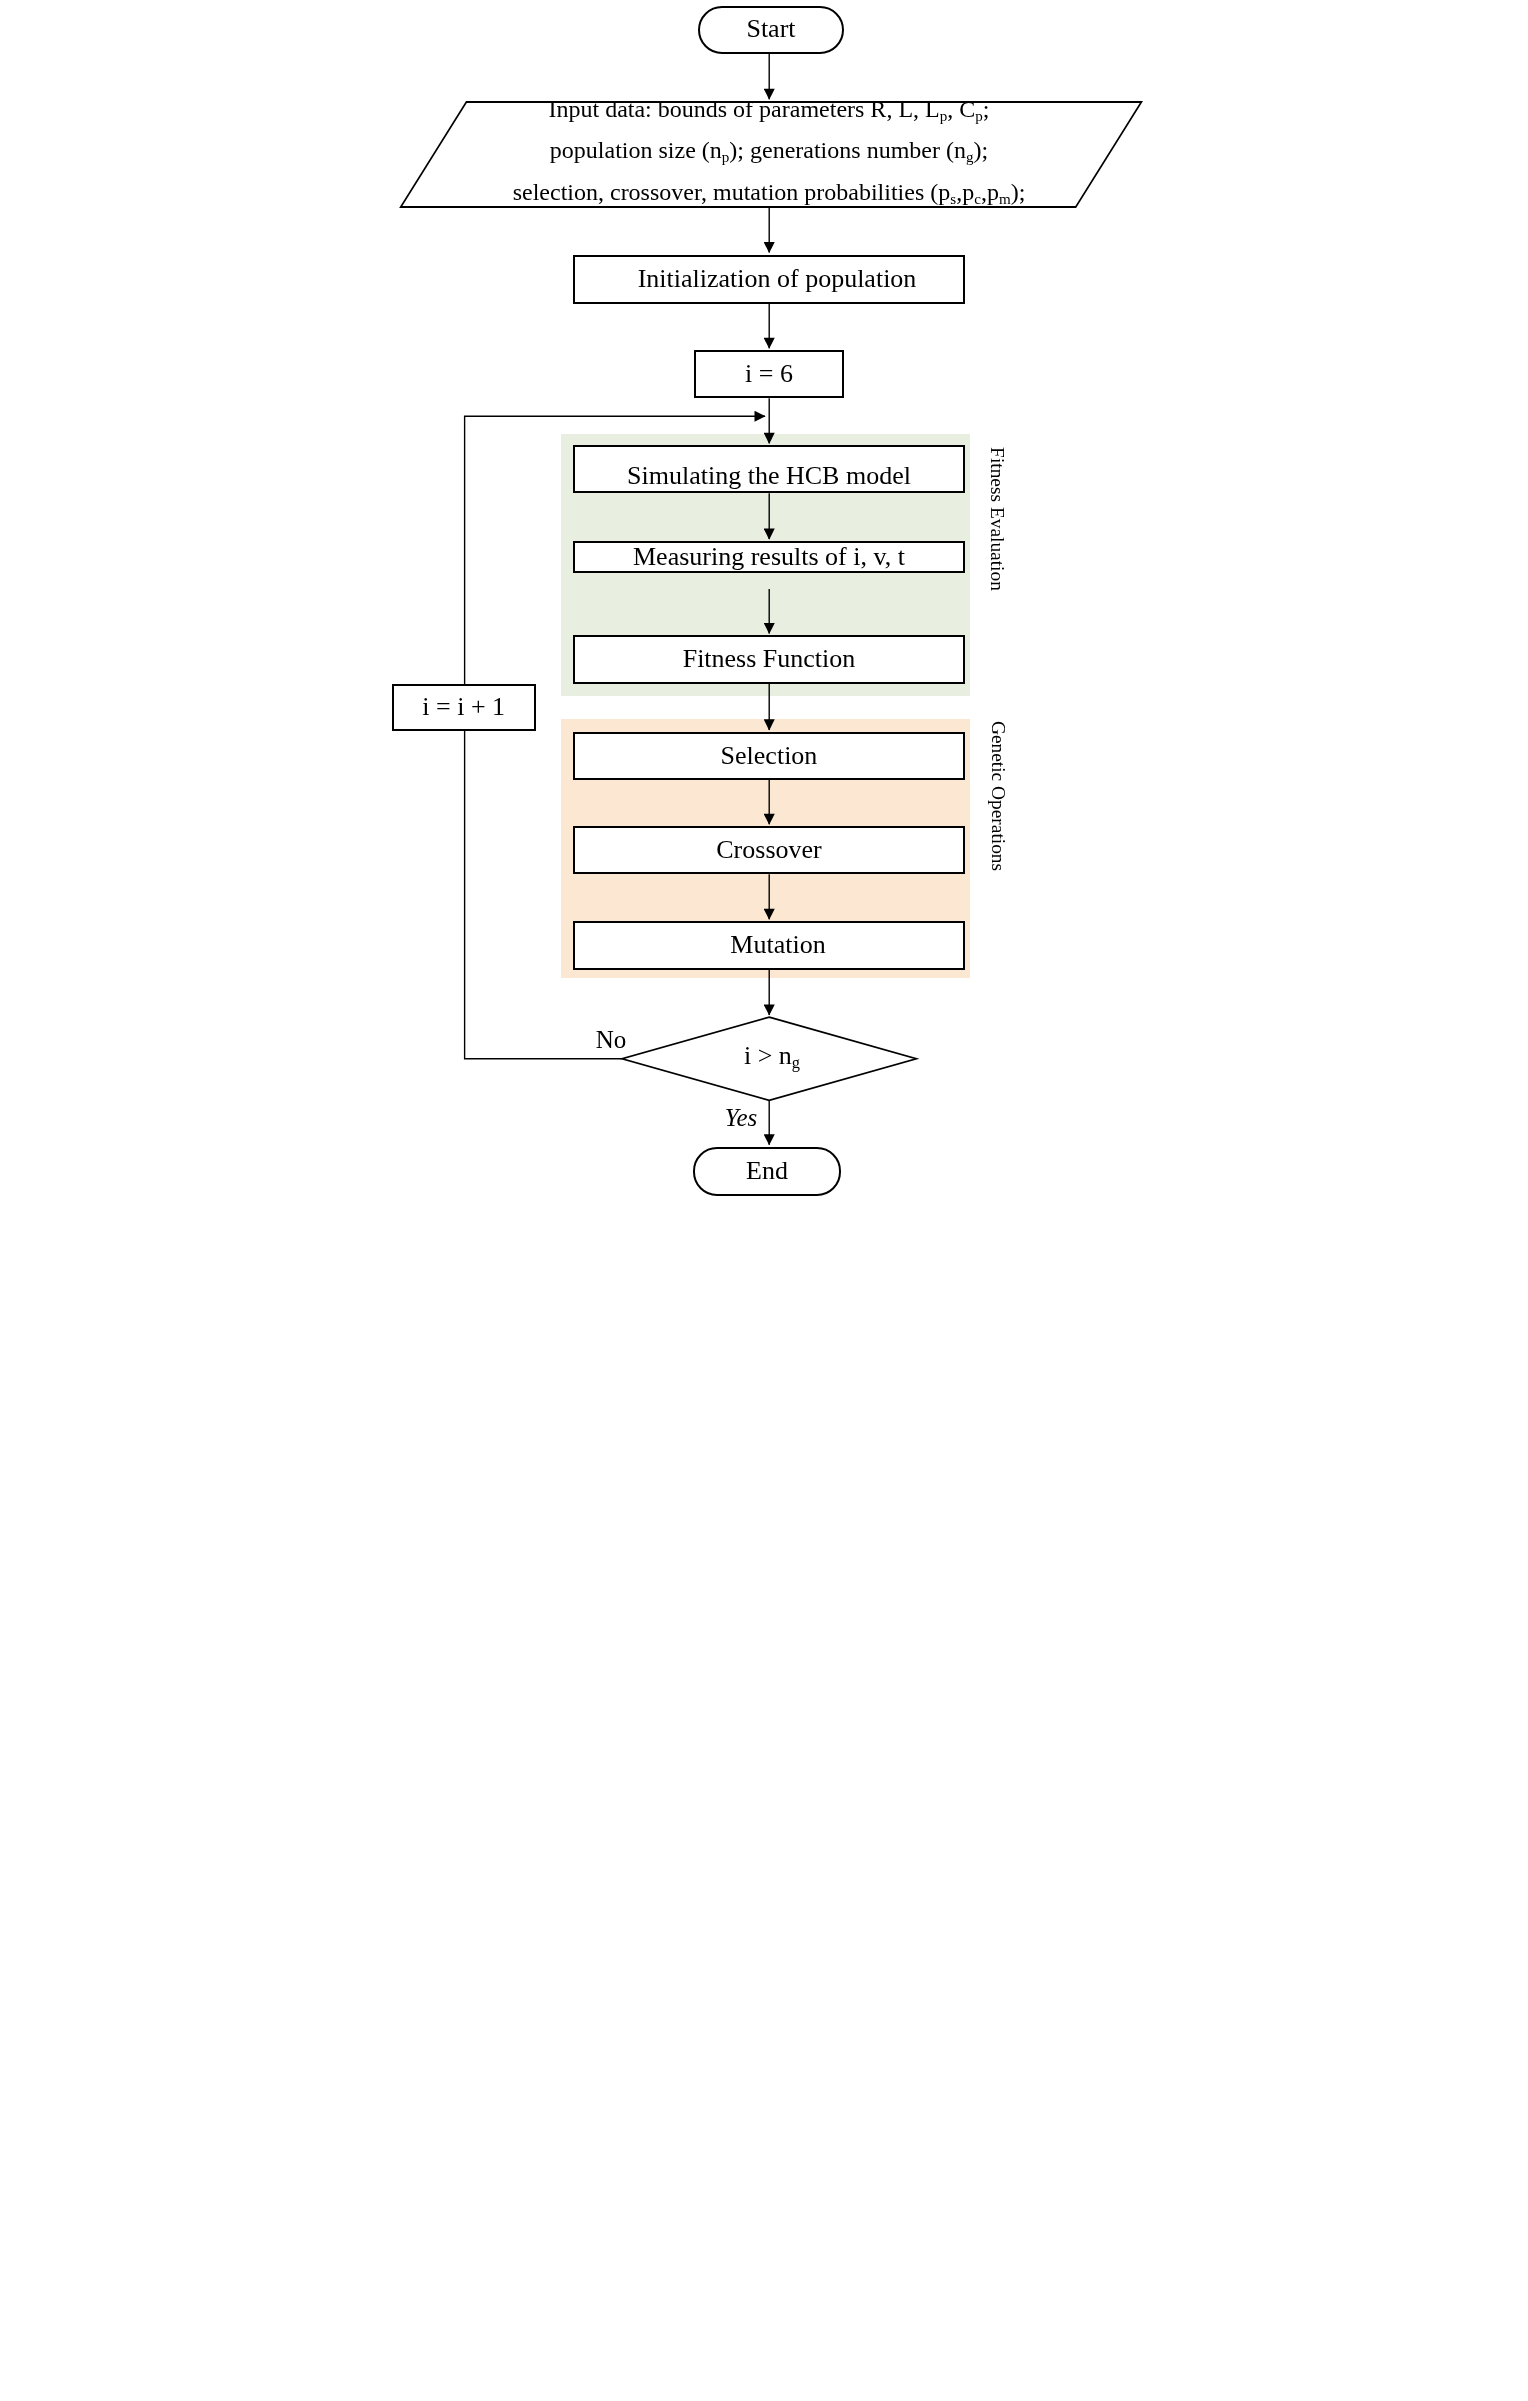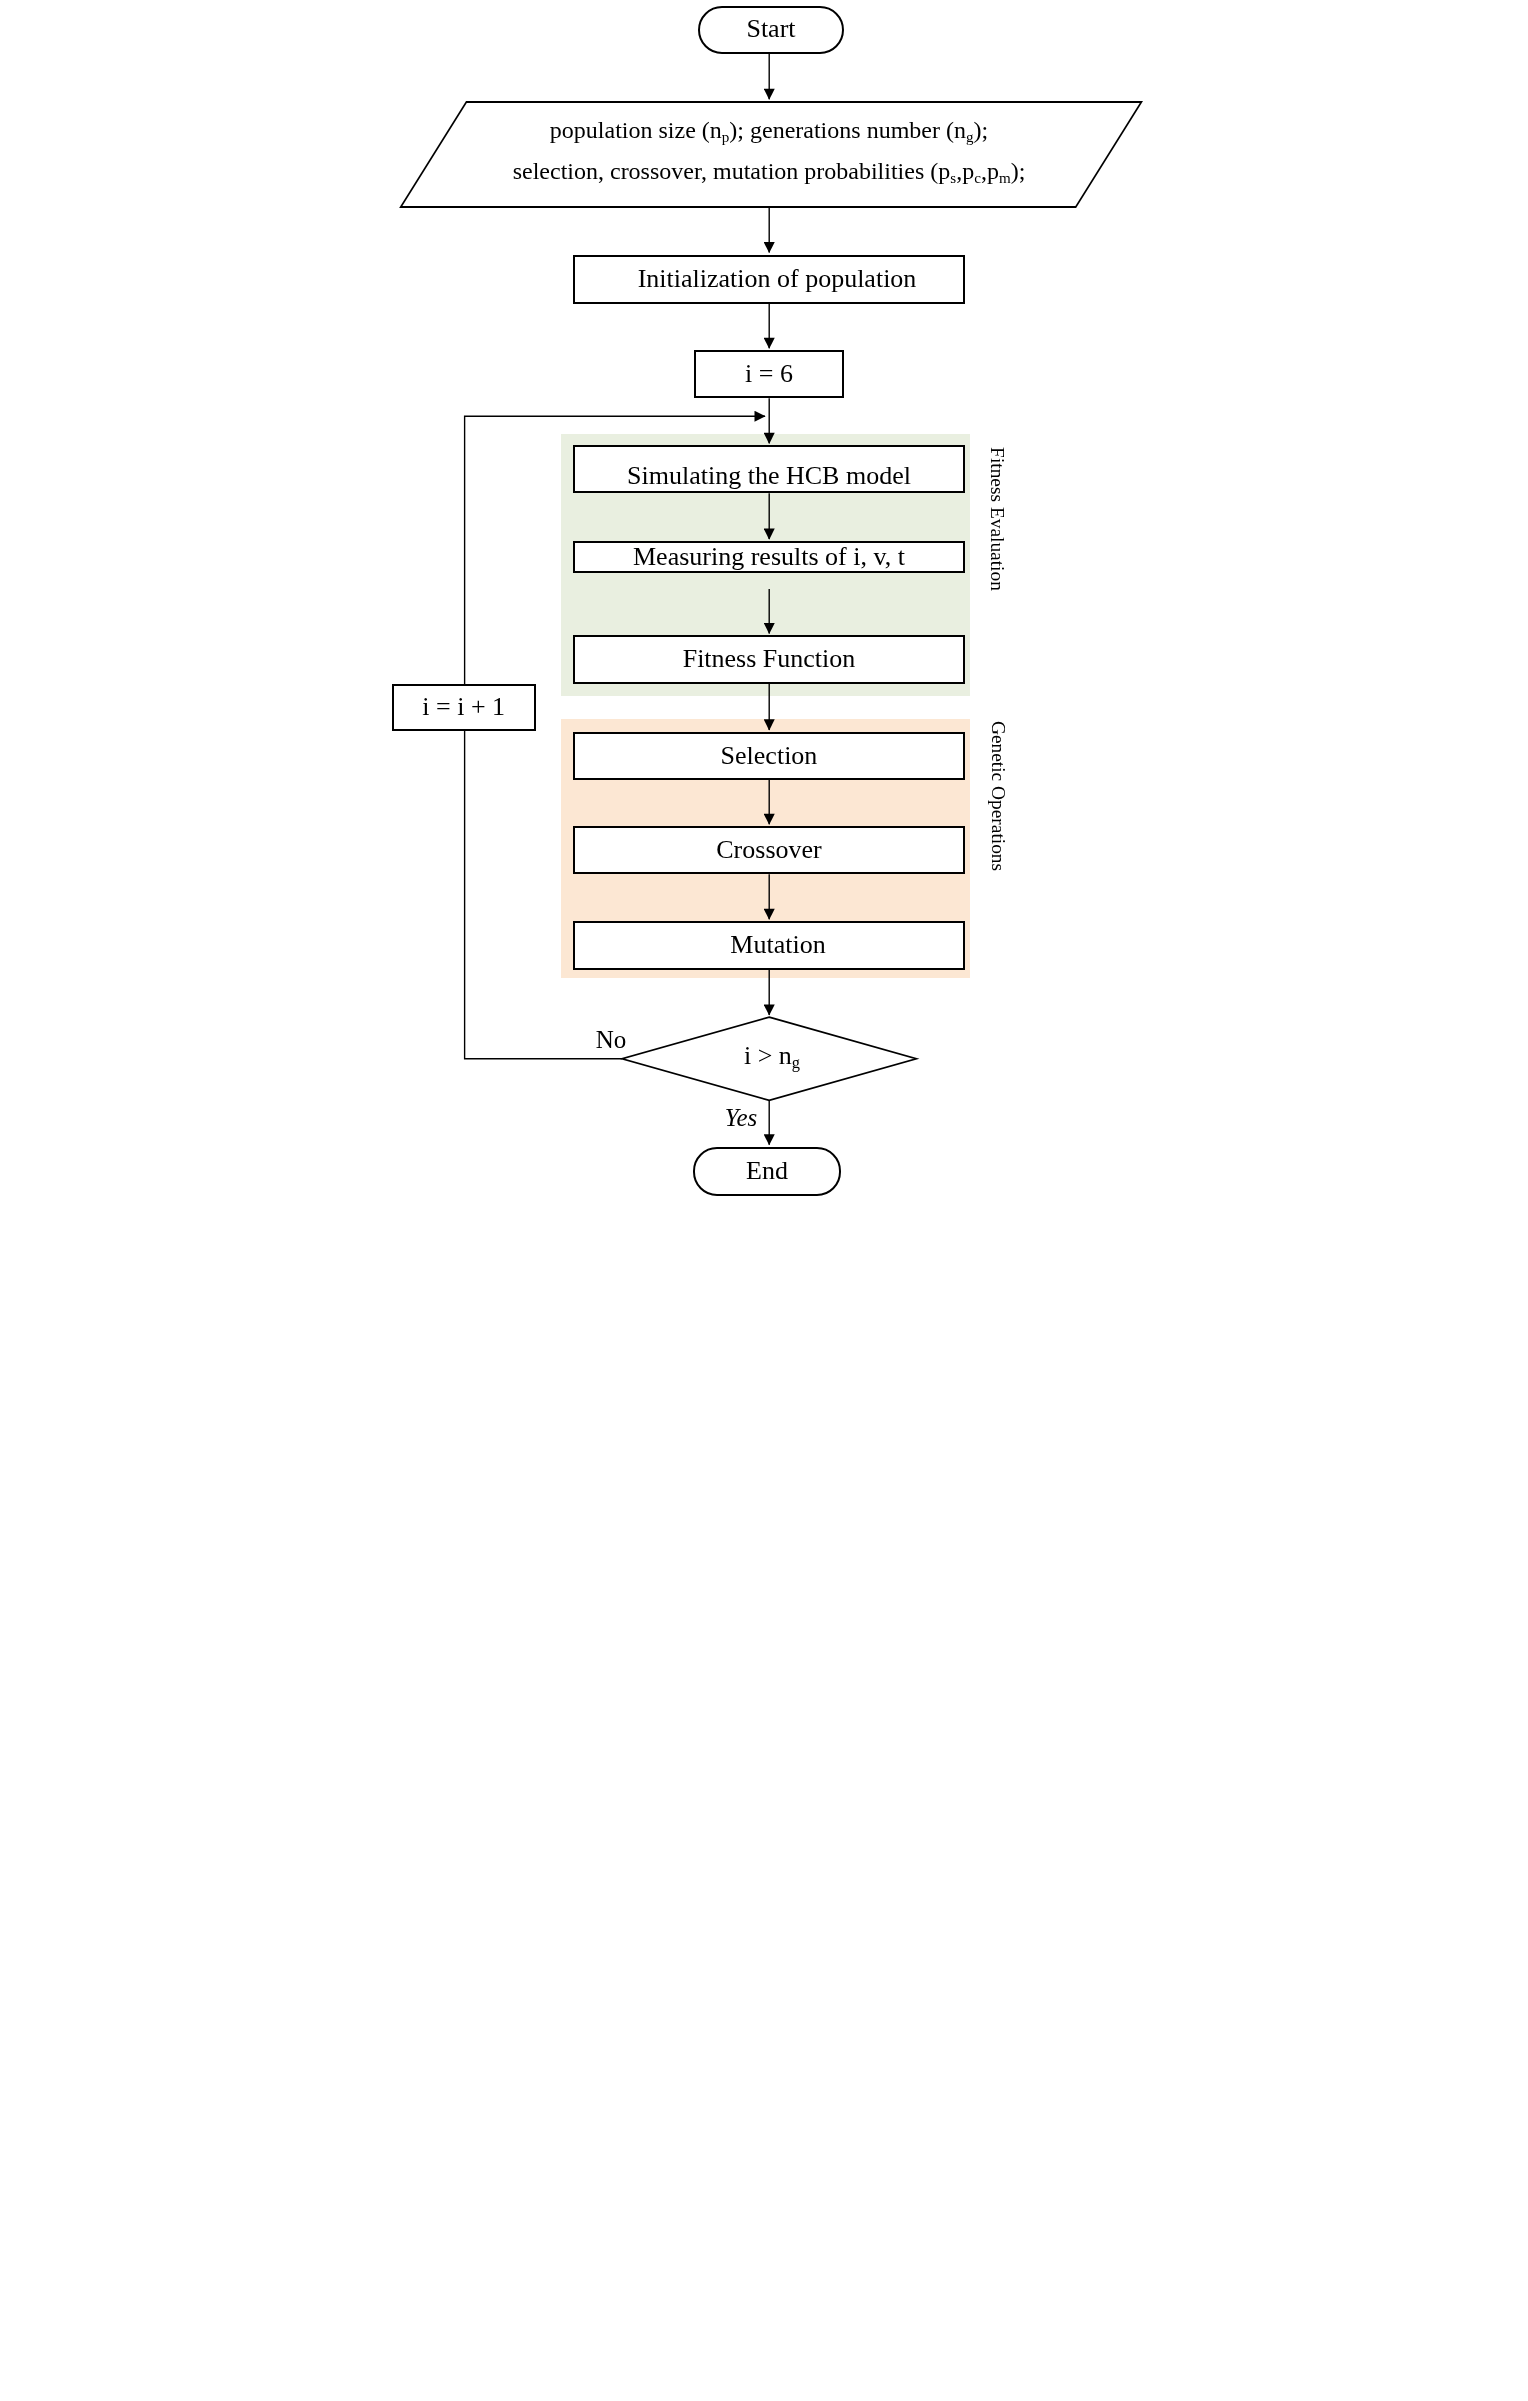--- a/index.html
+++ b/index.html
@@ -105,20 +105,21 @@
       <polygon points="558,1466 770,1526 558,1586 346,1526" fill="#ffffff" stroke-width="2.5"></polygon>
     </g>
   </svg>
 
   <div class="node stadium" id="node-start">
     <span>Start</span>
   </div>
 
   <div id="node-input-shape"></div>
   <div id="node-input-text">
+    <div><span>Input data: bounds of parameters R, L, L</span><span class="sub">p</span><span>, C</span><span class="sub">p</span><span>;</span></div>
     <div><span>population size (n</span><span class="sub">p</span><span>); generations number (n</span><span class="sub">g</span><span>);</span></div>
     <div><span>selection, crossover, mutation probabilities (p</span><span class="sub">s</span><span>,p</span><span class="sub">c</span><span>,p</span><span class="sub">m</span><span>);</span></div>
   </div>
 
   <div class="node process" id="node-initialization">
     <span>Initialization of population</span>
   </div>
 
   <div class="node" id="node-counter-init">
     <span>i = 6</span>

